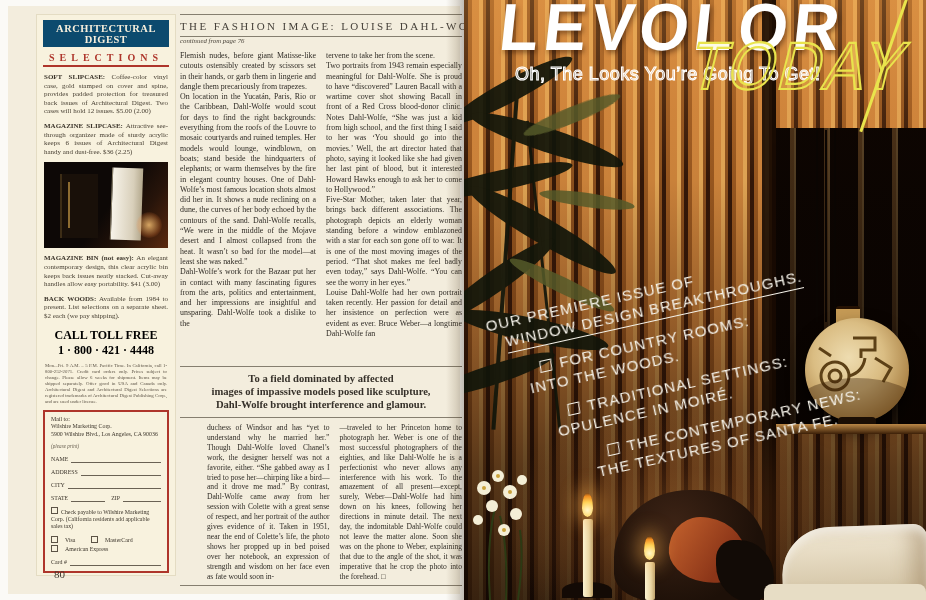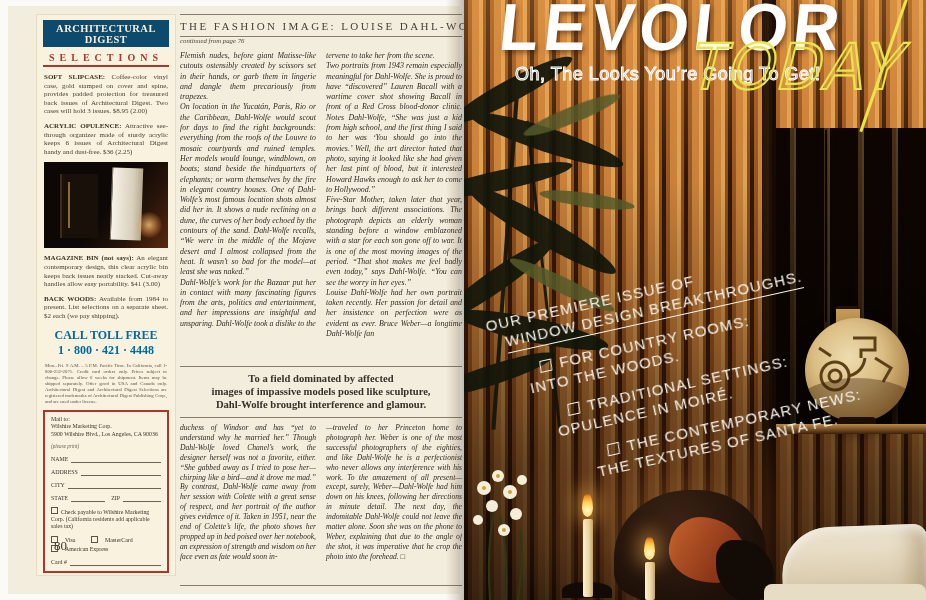--- a/index.html
+++ b/index.html
@@ -22,47 +22,47 @@
   .ad-item b{color:#3b342a;margin-top:32px;}
   .product-photo{margin:6px 7px 0;height:86px;position:relative;overflow:hidden;
      background:linear-gradient(125deg,#0d0806 52%,#27140a 74%,#5c2a0e 100%);}
   .pp-white{position:absolute;right:26px;top:6px;width:30px;height:72px;transform:rotate(2deg);
      background:linear-gradient(90deg,#f7f3e9,#d8cfba 70%,#b4a98e);border-left:1px solid #8f8670;}
   .pp-dark{position:absolute;left:16px;top:12px;width:36px;height:64px;background:#191009;
      border-left:2px solid #3d2d16;}
   .pp-gold{position:absolute;left:24px;top:20px;width:2px;height:46px;background:#8d6c31;}
   .pp-glint{position:absolute;right:6px;bottom:10px;width:26px;height:26px;border-radius:50%;
      background:radial-gradient(circle,rgba(255,200,120,.8),rgba(255,140,60,.2) 60%,transparent 75%);}
-  .call{margin:7px 4px 0;text-align:center;color:#0369a1;font-weight:bold;font-size:12px;line-height:15px;}
+  .call{margin:7px 4px 0;text-align:center;color:#000000;font-weight:bold;font-size:12px;line-height:15px;}
   .fine-print{margin:5px 8px 0;font-size:4.8px;line-height:6px;color:#5c5346;text-align:justify;}
   .order-form{margin:5px 6px 0;border:2px solid #ae352b;background:#f8f2de;padding:4px 6px 5px;
      font-size:5.9px;line-height:7.4px;color:#3d362c;}
   .mail-to{white-space:pre-line;line-height:7.8px;}
   .please-print{font-style:italic;font-size:5.2px;margin-top:4px;color:#6a6152;}
   .frow{display:flex;align-items:flex-end;margin-top:5.5px;}
   .frow .lbl{flex:none;margin-right:3px;}
   .frow .line{flex:1;border-bottom:.7px solid #6a6254;height:6px;}
   .frow .line.short{flex:none;width:34px;margin-right:6px;}
   .chk{display:inline-block;width:5px;height:5px;border:.8px solid #5c5346;margin-right:3px;
        vertical-align:-0.5px;background:#f8f2de;}
   .chkrow{margin-top:5px;}
   .cards span{margin-right:7px;}
-  .page-number{position:absolute;left:32px;top:532px;font-size:13px;color:#3e382f;padding-left:14px;}
+  .page-number{position:absolute;left:32px;top:562px;font-size:11px;color:#3e382f;padding-left:14px;}
 
   
   .article{position:absolute;left:172px;top:8px;width:282px;}
   .rule{border-top:1px solid #857e6f;}
   .article-title{font-size:11px;letter-spacing:2.4px;color:#46413a;padding:5px 0 4px;white-space:nowrap;}
   .article-sub{margin-top:5px;font-size:7.2px;color:#3d382f;line-height:8.6px;}
   .article-cont{font-style:italic;font-size:6.8px;color:#4c463c;line-height:8px;}
   .cols{display:flex;gap:10px;margin-top:6px;overflow:hidden;}
   .cols.upper{height:312px;}
-  .cols.lower{height:158px;margin-top:5px;}
+  .cols.lower{height:158px;margin-top:5px;margin-left:27px;}
   .col{width:136px;font-size:7.9px;line-height:10.3px;text-align:justify;color:#2f2b25;
-       white-space:pre-line;font-style:italic;}
+       white-space:pre-line;}
   .cols.lower .col{font-size:7.6px;line-height:9.9px;}
   .pull-quote{margin-top:3px;border-top:1px solid #857e6f;border-bottom:1px solid #857e6f;
       padding:5px 4px 6px;text-align:center;font-weight:bold;font-size:10.6px;line-height:13px;
       color:#36312a;white-space:pre-line;}
   .end-rule{margin-top:4px;border-top:1px solid #857e6f;}
 
   
   .photo{position:absolute;left:464px;top:0;width:462px;height:600px;overflow:hidden;background:#1c0e05;}
   .blinds-base{position:absolute;inset:0;
     background:
@@ -135,36 +135,36 @@
 <body>
 
 <div class="left-page">
 
   <div class="sidebar">
     <div class="ad-banner">ARCHITECTURAL DIGEST</div>
     <div class="ad-subbanner">SELECTIONS</div>
 
     <div class="ad-item">
       <b>SOFT SLIPCASE:</b>
-      <span>Coffee-color vinyl case, gold stamped on cover and spine, provides padded protection for treasured back issues of Architectural Digest. Two cases will hold 3 issues. $8.95 (2.00)</span>
+      <span>Coffee-color vinyl case, gold stamped on cover and spine, provides padded protection for treasured back issues of Architectural Digest. Two cases will hold 12 issues. $5.00 (2.00)</span>
     </div>
     <div class="ad-item">
-      <b>ACRYLIC OPULENCE:</b>
+      <b>MAGAZINE SLIPCASE:</b>
       <span>Attractive see-through organizer made of sturdy acrylic keeps 6 issues of Architectural Digest handy and dust-free. $36 (2.25)</span>
     </div>
 
     <div class="product-photo">
       <div class="pp-dark"></div>
       <div class="pp-gold"></div>
       <div class="pp-white"></div>
       <div class="pp-glint"></div>
     </div>
 
     <div class="ad-item">
-      <b>MAGAZINE BIN (not says):</b>
+      <b>MAGAZINE BIN (not easy):</b>
       <span>An elegant contemporary design, this clear acrylic bin keeps back issues neatly stacked. Cut-away handles allow easy portability. $41 (3.00)</span>
     </div>
     <div class="ad-item">
       <b>BACK WOODS:</b>
       <span>Available from 1984 to present. List selections on a separate sheet. $2 each (we pay shipping).</span>
     </div>
 
     <div class="call">
       <div>CALL TOLL FREE</div>
       <div>1 · 800 · 421 · 4448</div>

